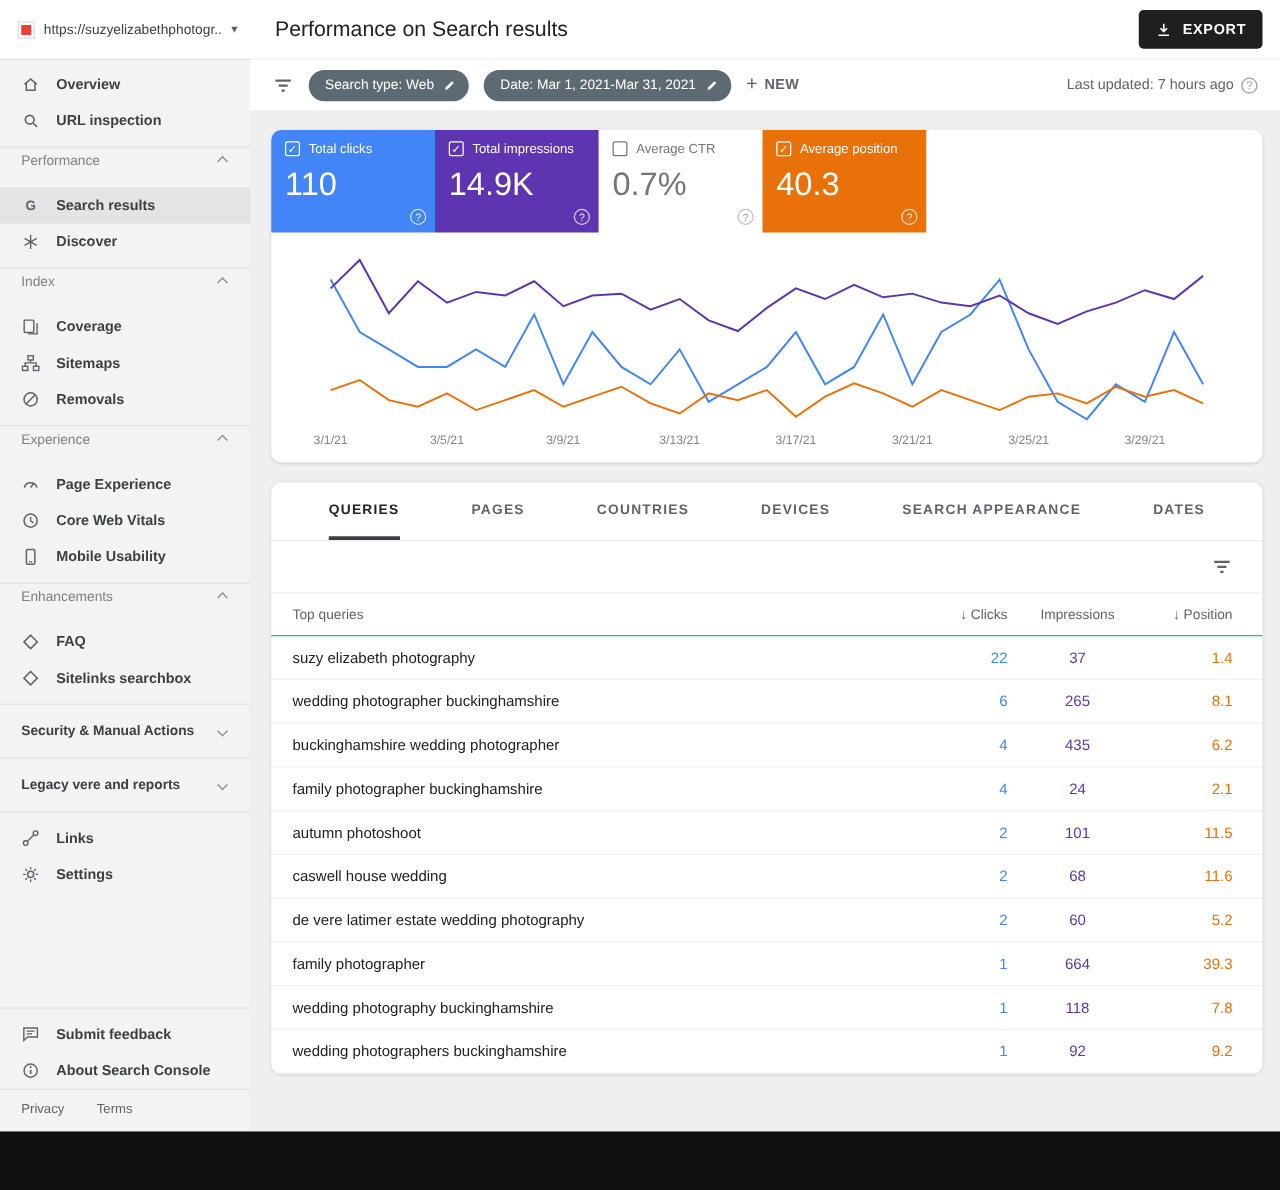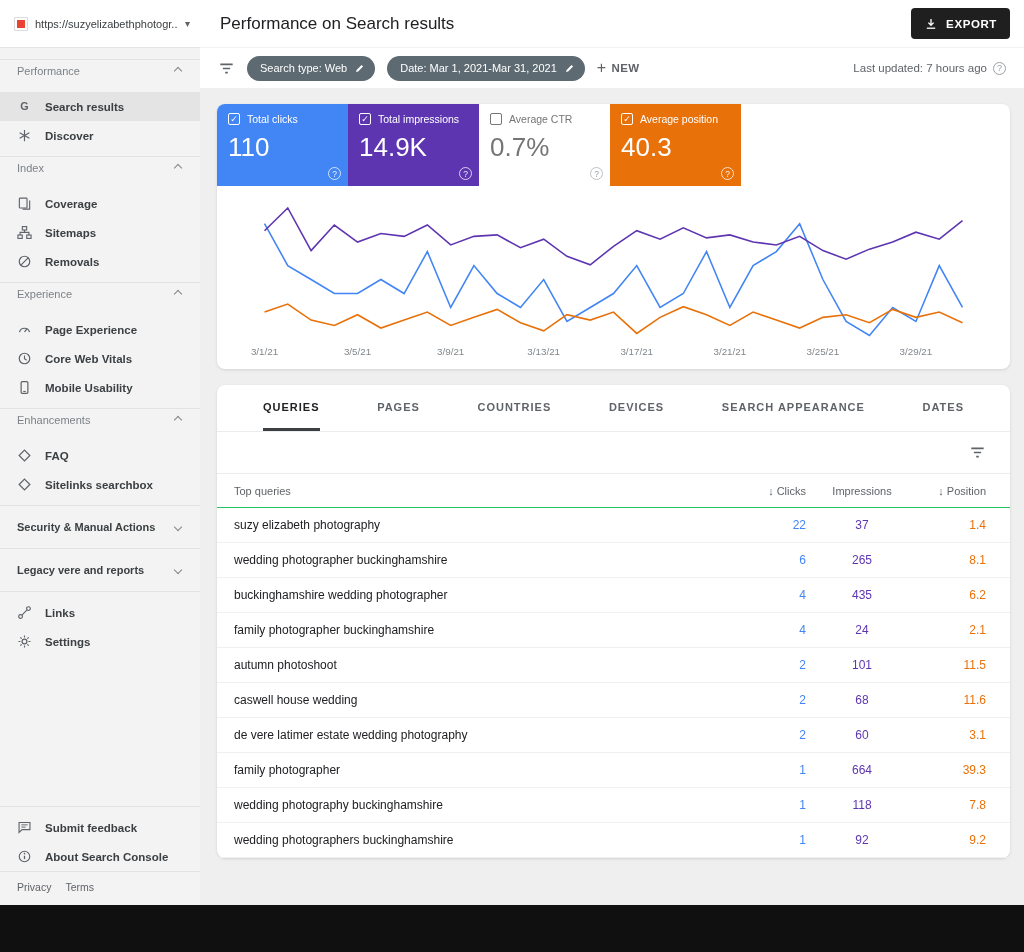--- a/index.html
+++ b/index.html
@@ -25,21 +25,21 @@
   .sb-divider{height:1px;background:#e2e2e2;margin:6px 0}
   .sb-item{height:29px;display:flex;align-items:center;gap:13px;padding:0 10px 0 17px;font-size:11.5px;font-weight:bold;color:#3c4043;cursor:pointer;flex:none}
   .sb-item.selected{background:#e4e4e4}
   .svg-ic{width:15px;height:15px;color:#5f6368;flex:none}
   .sb-header{height:26px;display:flex;align-items:center;justify-content:space-between;padding:0 19px 16px 17px;font-size:11px;color:#7d8186;flex:none}
   .sb-collapsed{height:30px;display:flex;align-items:center;justify-content:space-between;padding:0 19px 0 17px;font-size:11px;font-weight:bold;color:#3c4043;cursor:pointer;flex:none}
   .chev{width:6px;height:6px;border-right:1.4px solid #80868b;border-bottom:1.4px solid #80868b;display:inline-block}
   .chev.up{transform:rotate(-135deg)}
   .chev.down{transform:rotate(45deg)}
   .sb-push{margin-top:auto}
-  .sb-footer{border-top:1px solid #e2e2e2;display:flex;gap:14px;padding:9px 0 12px 17px;font-size:10.5px;color:#5f6368}
+  .sb-footer{border-top:1px solid #e2e2e2;display:flex;gap:26px;padding:9px 0 12px 17px;font-size:10.5px;color:#5f6368}
   .sb-footer span{cursor:pointer}
 
   
   .main{flex:1;background:#efefef;display:flex;flex-direction:column;overflow:hidden}
   .filterbar{height:40px;background:#fff;display:flex;align-items:center;gap:12px;padding:0 18px;flex:none}
   .tune-ic{width:17px;height:17px;color:#5f6368;cursor:pointer;flex:none}
   .chip{background:#5d6a71;color:#fff;height:25px;border-radius:13px;display:flex;align-items:center;gap:7px;padding:0 10px 0 13px;font-size:11px;cursor:pointer;flex:none}
   .chip .svg-ic{width:11px;height:11px;color:#fff}
   .new-btn{display:flex;align-items:center;gap:5px;color:#5f6368;font-size:11.5px;font-weight:bold;letter-spacing:.4px;cursor:pointer}
   .new-btn .plus{font-size:16px;font-weight:400;line-height:1}
@@ -100,20 +100,35 @@
       <span>EXPORT</span>
     </button>
   </div>
 </div>
 
 <div class="layout">
 
   <div class="sidebar">
     <div class="sb-nav">
         <div class="sb-section">
+          <div class="sb-item">
+            <svg viewBox="0 0 16 16" class="svg-ic">
+              <path d="M2.8 8 8 3.4 13.2 8M4.3 6.9V13h7.4V6.9" fill="none" stroke="currentColor" stroke-width="1.3"></path>
+            </svg>
+            <span>Overview</span>
+          </div>
+          <div class="sb-item">
+            <svg viewBox="0 0 16 16" class="svg-ic">
+              <circle cx="7.2" cy="7.2" r="3.7" fill="none" stroke="currentColor" stroke-width="1.4"></circle>
+              <path d="m10 10 3.4 3.4" stroke="currentColor" stroke-width="1.4"></path>
+            </svg>
+            <span>URL inspection</span>
+          </div>
+        </div>
+        <div class="sb-section">
           <div class="sb-divider"></div>
           <div class="sb-header">
             <span>Performance</span>
             <span class="chev up"></span>
           </div>
           <div class="sb-item selected">
             <svg viewBox="0 0 16 16" class="svg-ic">
               <text x="8" y="12" text-anchor="middle" font-size="11.5" font-weight="bold" fill="currentColor" font-family="inherit">G</text>
             </svg>
             <span>Search results</span>
@@ -395,21 +410,21 @@
             <div class="trow">
               <div class="td-query">caswell house wedding</div>
               <div class="td-clicks">2</div>
               <div class="td-imp">68</div>
               <div class="td-pos">11.6</div>
             </div>
             <div class="trow">
               <div class="td-query">de vere latimer estate wedding photography</div>
               <div class="td-clicks">2</div>
               <div class="td-imp">60</div>
-              <div class="td-pos">3.1</div>
+              <div class="td-pos">5.2</div>
             </div>
             <div class="trow">
               <div class="td-query">family photographer</div>
               <div class="td-clicks">1</div>
               <div class="td-imp">664</div>
               <div class="td-pos">39.3</div>
             </div>
             <div class="trow">
               <div class="td-query">wedding photography buckinghamshire</div>
               <div class="td-clicks">1</div>

